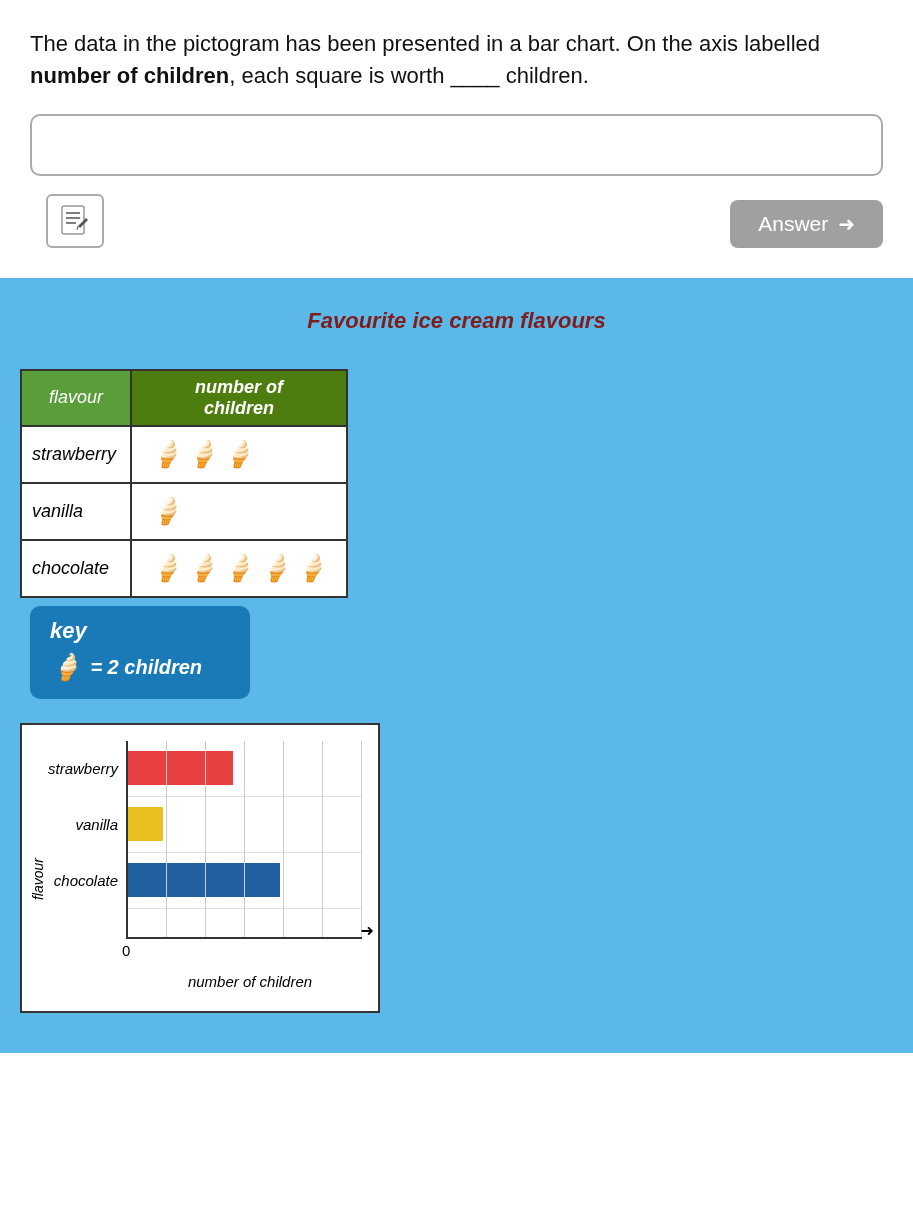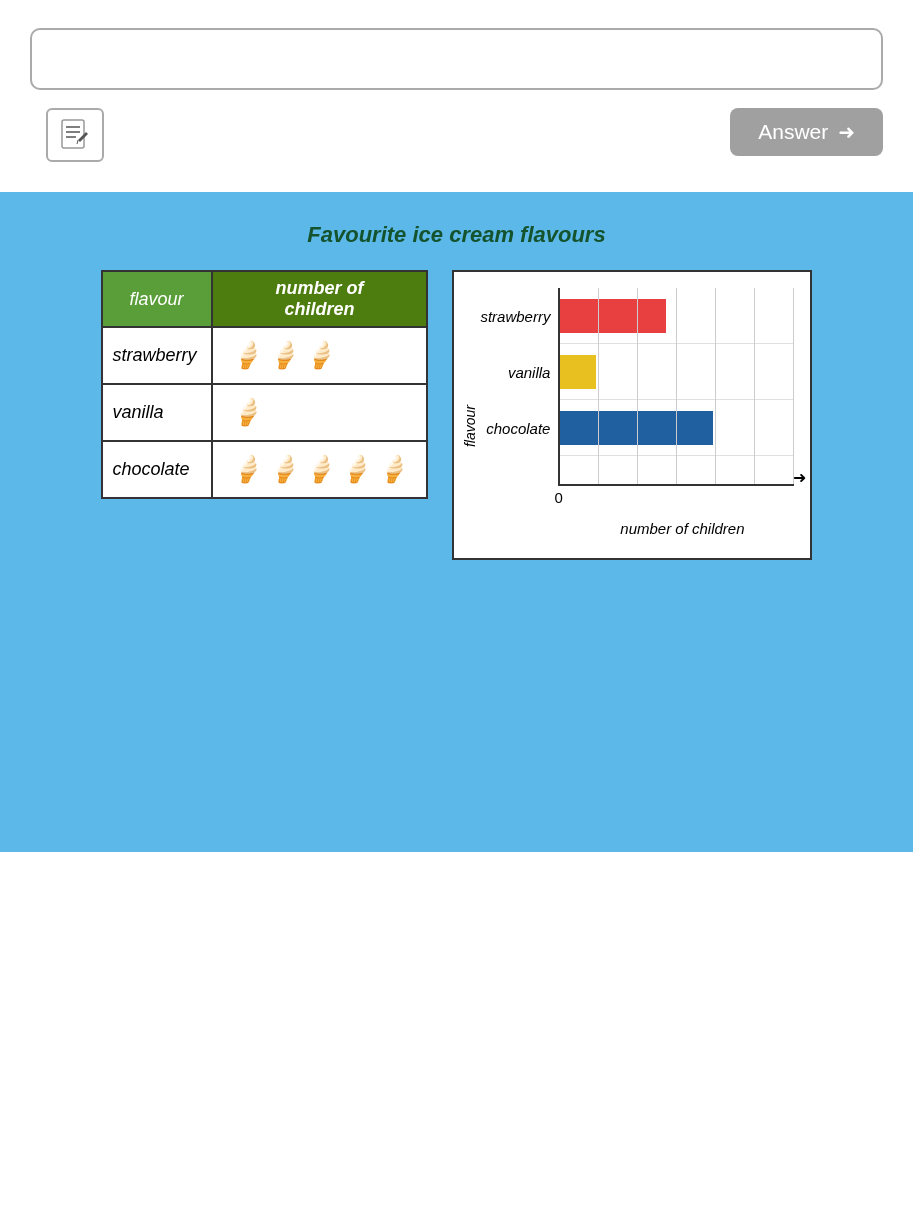--- a/index.html
+++ b/index.html
@@ -40,21 +40,21 @@
       border-radius: 10px;
       font-size: 20px;
       padding: 0 14px;
       margin-bottom: 18px;
       outline: none;
     }
 
     .button-row {
       display: flex;
       justify-content: space-between;
-      align-items: flex-start;
+      align-items: flex-end;
       margin-bottom: 10px;
       padding-left: 16px;
     }
 
     .notepad-btn {
       width: 58px;
       height: 54px;
       border: 2px solid #aaa;
       border-radius: 6px;
       background: #fff;
@@ -87,29 +87,30 @@
       background: #5bb8e8;
       padding: 30px 20px 40px 20px;
       min-height: 660px;
     }
 
     .chart-title {
       text-align: center;
       font-size: 22px;
       font-weight: bold;
       font-style: italic;
-      color: #14532d;
-      margin-bottom: 22px;
+      color: #7f1d1d;
+      margin-bottom: 35px;
     }
 
     .content-row {
       display: flex;
       gap: 24px;
       justify-content: center;
       align-items: flex-start;
+      flex-direction: column;
     }
 
     
     .pictogram-wrap {
       display: flex;
       flex-direction: column;
       align-items: flex-start;
     }
 
     .pictogram-table {
@@ -291,20 +292,23 @@
       position: absolute;
       right: -12px;
       bottom: -3px;
       font-size: 16px;
     }
   </style>
 </head>
 <body>
 
 <div class="top-section">
+  <div class="question-text">
+    <span>The data in the pictogram has been presented in a bar chart. On the axis labelled </span><b>number of children</b><span>, each square is worth </span><span>____</span><span> children.</span>
+  </div>
   <input class="answer-input" type="text" placeholder="" style="">
   <div class="button-row">
     <button class="notepad-btn" title="Notes">
       <svg width="34" height="34" viewBox="0 0 34 34">
         <rect x="4" y="2" width="22" height="28" rx="2" fill="#fff" stroke="#999" stroke-width="1.5"></rect>
         <line x1="8" y1="9" x2="22" y2="9" stroke="#555" stroke-width="1.5"></line>
         <line x1="8" y1="14" x2="22" y2="14" stroke="#555" stroke-width="1.5"></line>
         <line x1="8" y1="19" x2="18" y2="19" stroke="#555" stroke-width="1.5"></line>
         <polygon points="20,22 28,14 30,16 22,24" fill="#555"></polygon>
         <line x1="20" y1="22" x2="19" y2="26" stroke="#555" stroke-width="1"></line>
@@ -363,20 +367,27 @@
                 <span class="ice-cream-icon">🍦</span>
                 <span class="ice-cream-icon">🍦</span>
                 <span class="ice-cream-icon">🍦</span>
                 <span class="ice-cream-icon">🍦</span>
               </div>
             </td>
           </tr>
         </tbody>
       </table>
 
+      <div class="key-box">
+        <div class="key-title">key</div>
+        <div class="key-row">
+          <span style="font-size:26px;">🍦</span>
+          <span>= 2 children</span>
+        </div>
+      </div>
     </div>
 
     <div class="chart-wrapper">
       <div class="bar-chart-container">
         <div class="bars-with-flavour">
 
           <div class="flavour-axis-label">flavour</div>
 
           <div style="display:flex; flex-direction:column; flex:1;">
             <div style="display:flex; flex-direction:row; align-items:stretch;">

